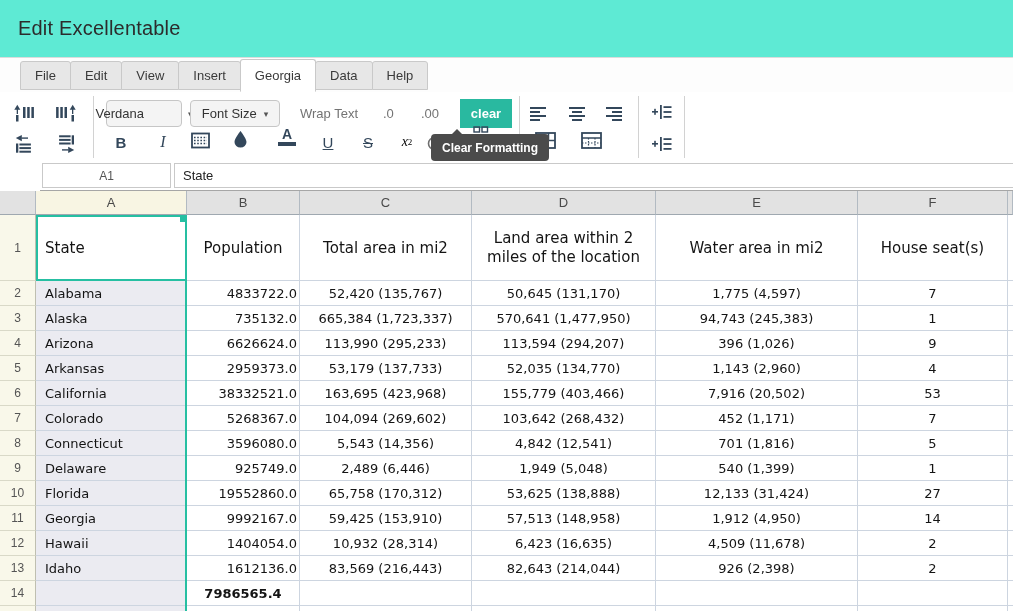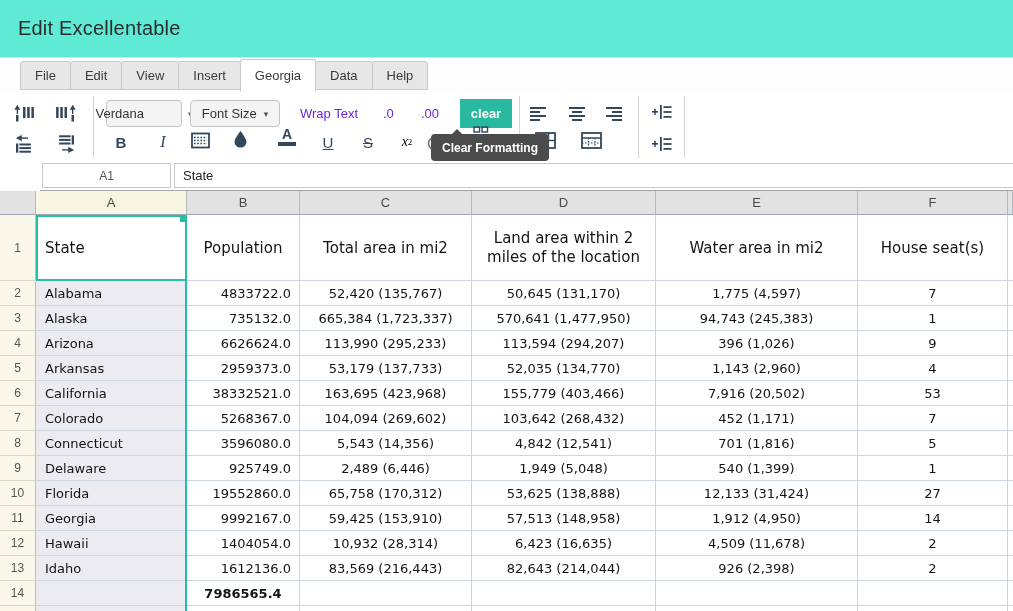--- a/index.html
+++ b/index.html
@@ -18,21 +18,21 @@
        border-radius:3px 3px 0 0;cursor:pointer;}
   .tab.active{background:#fff;height:33px;border-bottom:1px solid #fff;position:relative;z-index:3;margin-bottom:-1px;}
 
   
   .toolbar{position:relative;height:70px;background:#fff;}
   .vsep{position:absolute;width:1px;top:4px;height:62px;background:#d2d2d2;}
   .titem{position:absolute;display:flex;align-items:center;justify-content:center;cursor:pointer;}
   .dropdown{background:#f4f4f4;border:1px solid #c6c6c6;border-radius:4px;font-size:13px;color:#333;
             height:27px;box-sizing:border-box;gap:7px;}
   .caret{font-size:9px;color:#555;}
-  .tlabel{font-size:13px;color:#6d28d9;height:27px;}
+  .tlabel{font-size:13px;color:#737373;height:27px;}
   .clear-btn{background:#29b9a0;color:#fff;font-weight:700;font-size:13px;border:none;border-radius:0;
              width:52px;height:29px;}
   .fmt{color:#33475b;width:26px;height:24px;font-size:15px;}
   .fmt .b{font-weight:700;}
   .fmt .i{font-style:italic;font-family:"Liberation Serif",serif;font-size:16px;}
   .fmt .u{text-decoration:underline;}
   .fmt .s{text-decoration:line-through;}
   .sup{font-family:"Liberation Serif",serif;font-style:italic;font-size:14px;}
   .sup sup{font-size:9px;font-style:normal;}
   .textcolor{flex-direction:column;gap:1px;width:26px;}
@@ -66,21 +66,21 @@
                   color:#4a4a4a;font-size:13px;font-family:"Liberation Sans",sans-serif;cursor:pointer;}
   .hdr-row .col-hdr-a{background:#f8f5e3;}
   .corner{background:linear-gradient(to bottom right,#ececec 48%,#d8d8d8 50%,#e9e9e9 52%);}
   .rowhdr{background:#f9f8ea;color:#555;font-size:12px;border-right:1px solid #bfbfb0;
           border-bottom:1px solid #d9d9c8;font-family:"Liberation Sans",sans-serif;cursor:pointer;}
   .r1 .gcell{height:66px;font-size:15px;}
   .r1 .rowhdr{font-size:12px;}
   .a1{justify-content:flex-start;padding-left:9px;background:#fff;}
   .wrap2{white-space:normal;text-align:center;line-height:1.25;}
   .col-a-data{background:#ebebf1;justify-content:flex-start;padding-left:9px;}
-  .col-b-data{justify-content:flex-end;padding-right:8px;text-align:center;}
+  .col-b-data{justify-content:flex-end;padding-right:2px;text-align:center;}
   .b14{font-weight:700;justify-content:center;padding-right:0;}
   .sel-box{position:absolute;left:36px;top:24px;width:151px;height:66px;border:2px solid #26bfa2;
            box-sizing:border-box;pointer-events:none;z-index:4;}
   .sel-line{position:absolute;left:185px;top:24px;width:2px;height:396px;background:#26bfa2;
             pointer-events:none;z-index:4;}
   .sel-handle{position:absolute;left:180px;top:24px;width:7px;height:7px;background:#26bfa2;
               pointer-events:none;z-index:5;}
   svg{display:block;}
 </style>
 </head>

